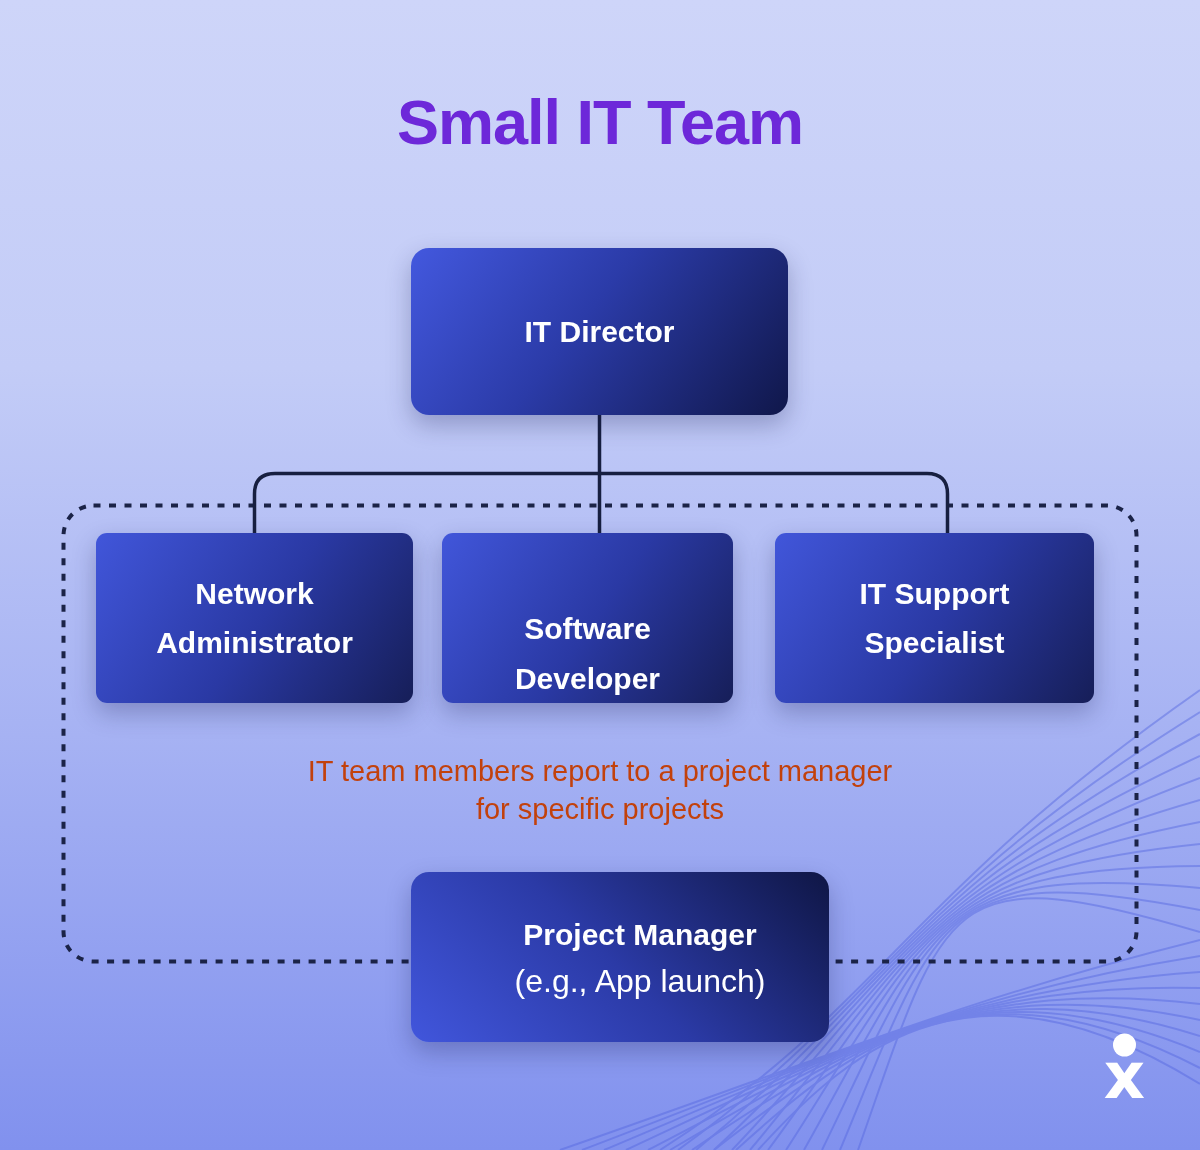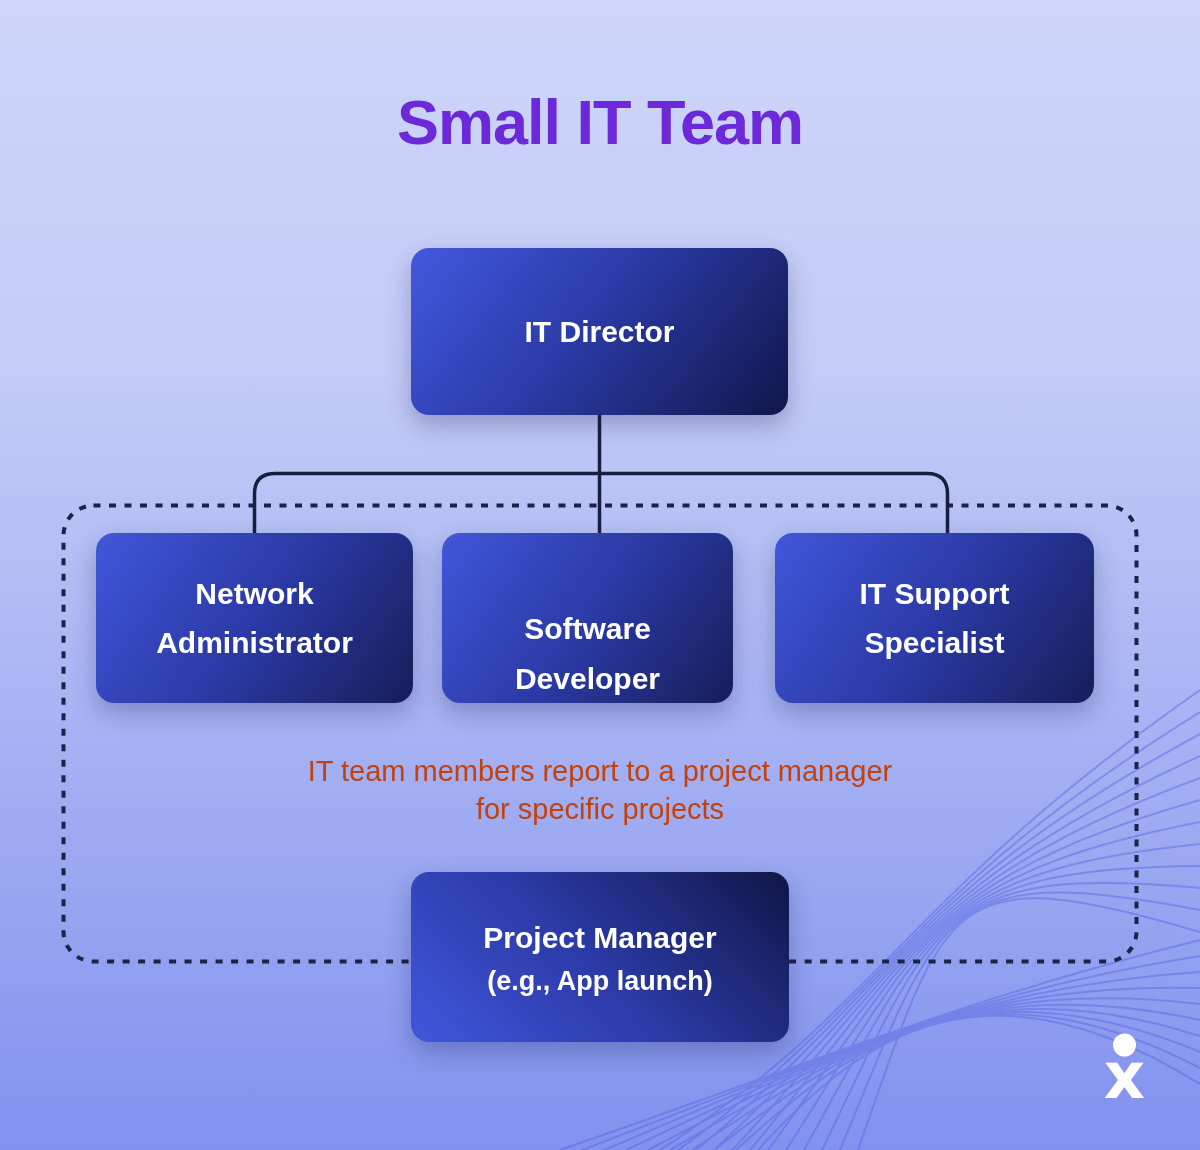--- a/index.html
+++ b/index.html
@@ -13,27 +13,27 @@
   .node{
     position:absolute;z-index:2;display:flex;flex-direction:column;
     align-items:center;justify-content:center;text-align:center;
     color:#ffffff;border-radius:18px;
     box-shadow:0 10px 24px rgba(20,26,80,0.28);
   }
   .grad-main{background:linear-gradient(128deg,#4358de 0%,#2b3ba8 45%,#10174a 100%);}
   .grad-mid{background:linear-gradient(125deg,#4156da 0%,#2a39a4 52%,#161e58 100%);}
   .grad-up{background:linear-gradient(45deg,#4156dc 0%,#2b3aa6 48%,#0f1645 100%);}
   #box-it-director{left:411px;top:248px;width:377px;height:167px;font-size:30px;font-weight:700;text-align:right;}
-  .team-box{top:533px;height:170px;font-size:30px;font-weight:700;line-height:1.65;padding:0 24px;box-sizing:border-box;}
+  .team-box{top:533px;height:170px;font-size:30px;font-weight:700;line-height:1.65;padding:0 24px;box-sizing:border-box;border-radius:11px;}
   #box-network-admin{left:96px;width:317px;}
   #box-software-dev{left:442px;width:291px;justify-content:flex-end;}
   #box-it-support{left:775px;width:319px;}
-  #box-project-manager{left:411px;top:872px;width:378px;height:170px;}
+  #box-project-manager{left:411px;top:872px;width:378px;height:170px;padding-left:40px;}
   #pm-label{font-size:30px;font-weight:700;line-height:1.3;}
-  #pm-sublabel{font-size:27px;font-weight:700;margin-top:9px;}
+  #pm-sublabel{font-size:32px;font-weight:400;margin-top:9px;}
   #page-title{
     position:absolute;z-index:2;left:0;top:86px;width:1200px;
     text-align:center;font-size:63px;font-weight:700;color:#6d28d9;letter-spacing:-1px;
   }
   #team-note{
     position:absolute;z-index:2;left:300px;top:752px;width:600px;
     text-align:center;font-size:29px;line-height:1.32;color:#c2410c;font-weight:400;
   }
   #brand-logo{position:absolute;z-index:3;left:1084px;top:1022px;width:80px;height:90px;}
 </style>

